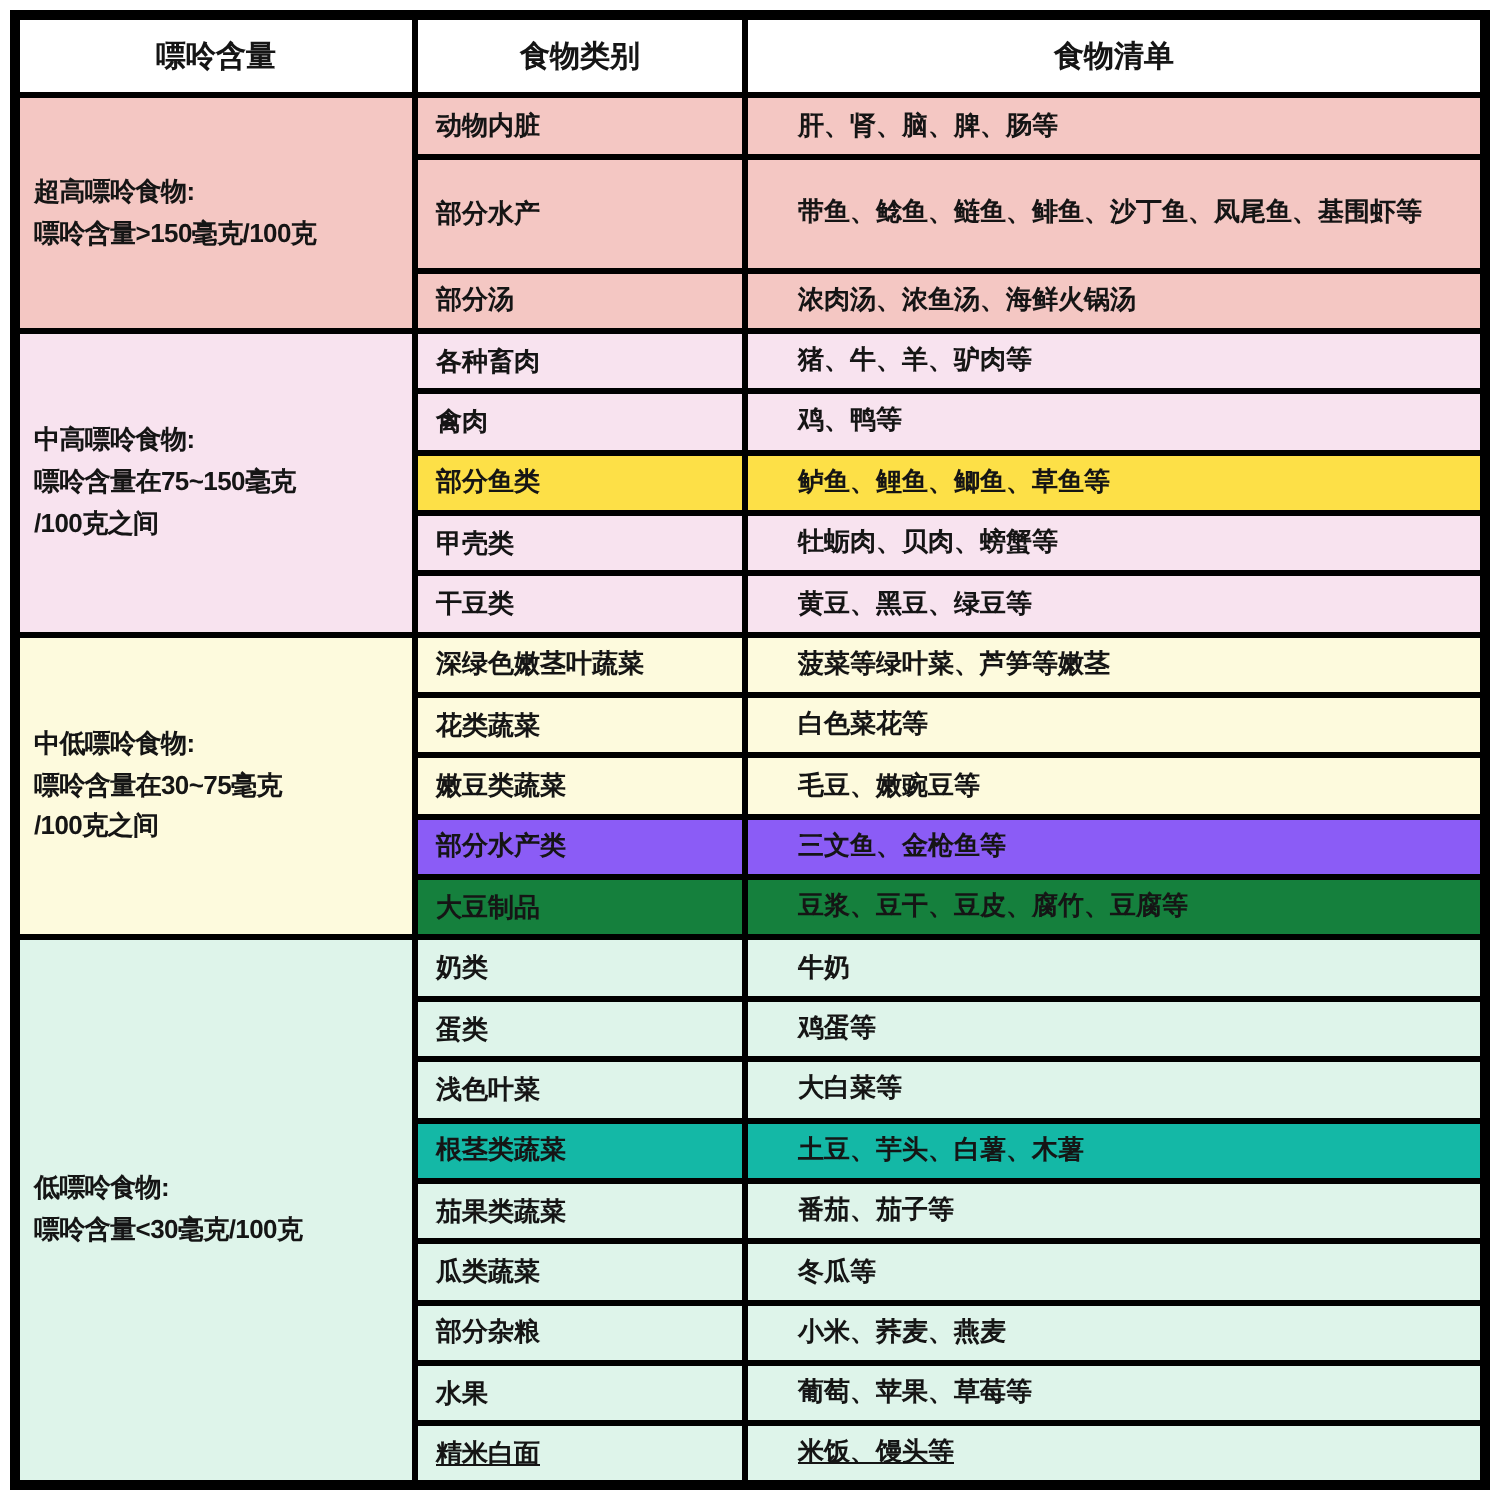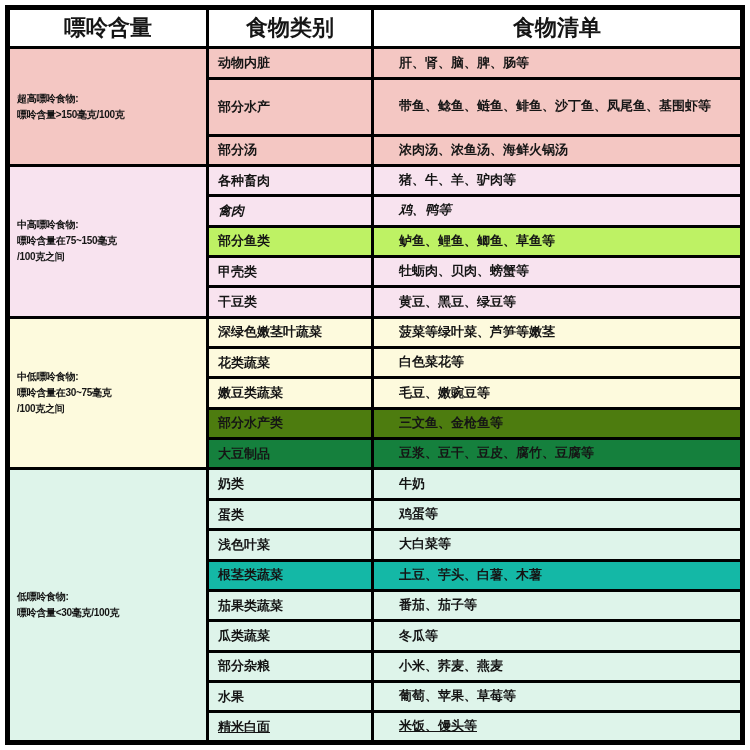--- a/index.html
+++ b/index.html
@@ -22,32 +22,32 @@
   }
   th,td{
     border:3px solid #000;
     padding:2px 8px;
     overflow:hidden;
     vertical-align:middle;
   }
   th{
     background:#ffffff;
     text-align:center;
-    font-size:22px;
+    font-size:15px;
     height:32px;
     font-weight:700;
   }
   td{
     font-size:13px;
     font-weight:700;
     text-align:left;
   }
   td.glabel{
     white-space:pre-line;
-    font-size:10px;
+    font-size:13px;
     line-height:1.6;
     letter-spacing:-0.3px;
     padding-left:7px;
   }
   td.cat{padding-left:9px;}
   td.items{padding-left:25px;line-height:1.3;}
   tr.r{height:30px;}
   tr.tall{height:56px;}
 </style>
 </head>
@@ -82,25 +82,25 @@
       <td class="items">浓肉汤、浓鱼汤、海鲜火锅汤</td>
     </tr>
 
     <tr class="r" style="background: rgb(248, 227, 239);">
       <td class="glabel" rowspan="5">中高嘌呤食物:
 嘌呤含量在75~150毫克
 /100克之间</td>
       <td class="cat">各种畜肉</td>
       <td class="items">猪、牛、羊、驴肉等</td>
     </tr>
-    <tr class="r" style="background: rgb(248, 227, 239); font-style: italic;">
+    <tr class="r" style="background: rgb(248, 227, 239);">
       <td class="cat">禽肉</td>
       <td class="items">鸡、鸭等</td>
     </tr>
-    <tr class="r" style="background: #bef264;">
+    <tr class="r" style="background: #fde047;">
       <td class="cat">部分鱼类</td>
       <td class="items">鲈鱼、鲤鱼、鲫鱼、草鱼等</td>
     </tr>
     <tr class="r" style="background: rgb(248, 227, 239);">
       <td class="cat">甲壳类</td>
       <td class="items">牡蛎肉、贝肉、螃蟹等</td>
     </tr>
     <tr class="r" style="background: rgb(248, 227, 239);">
       <td class="cat">干豆类</td>
       <td class="items">黄豆、黑豆、绿豆等</td>
@@ -114,21 +114,21 @@
       <td class="items">菠菜等绿叶菜、芦笋等嫩茎</td>
     </tr>
     <tr class="r" style="background: rgb(253, 250, 221); margin-top: 28px;">
       <td class="cat">花类蔬菜</td>
       <td class="items">白色菜花等</td>
     </tr>
     <tr class="r" style="background: rgb(253, 250, 221);">
       <td class="cat">嫩豆类蔬菜</td>
       <td class="items">毛豆、嫩豌豆等</td>
     </tr>
-    <tr class="r" style="background: #4d7c0f;">
+    <tr class="r" style="background: #8b5cf6;">
       <td class="cat">部分水产类</td>
       <td class="items">三文鱼、金枪鱼等</td>
     </tr>
     <tr class="r" style="background: #15803d;">
       <td class="cat">大豆制品</td>
       <td class="items">豆浆、豆干、豆皮、腐竹、豆腐等</td>
     </tr>
 
     <tr class="r" style="background: rgb(222, 244, 234);">
       <td class="glabel" rowspan="9">低嘌呤食物:

